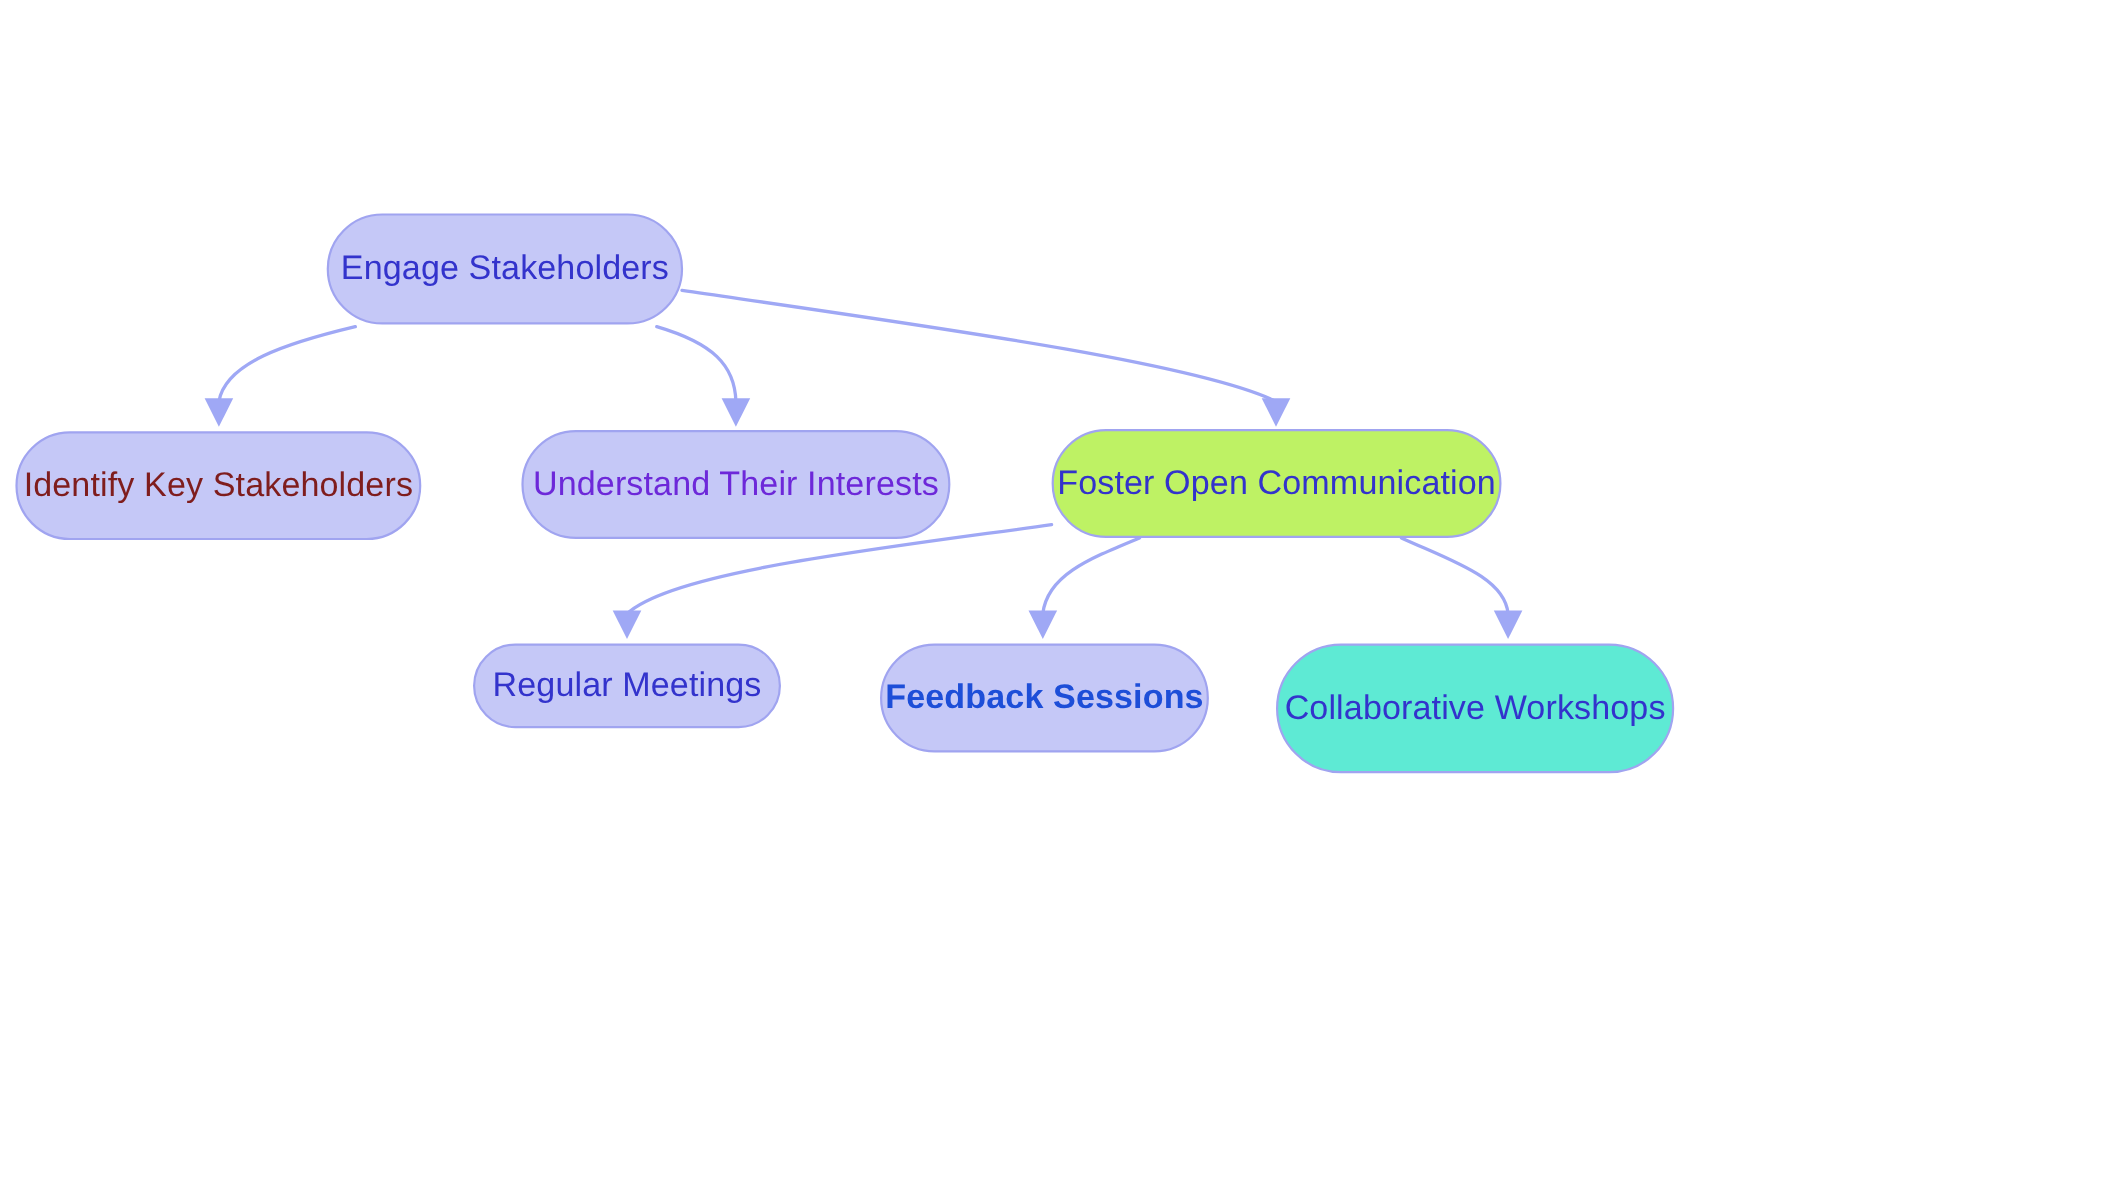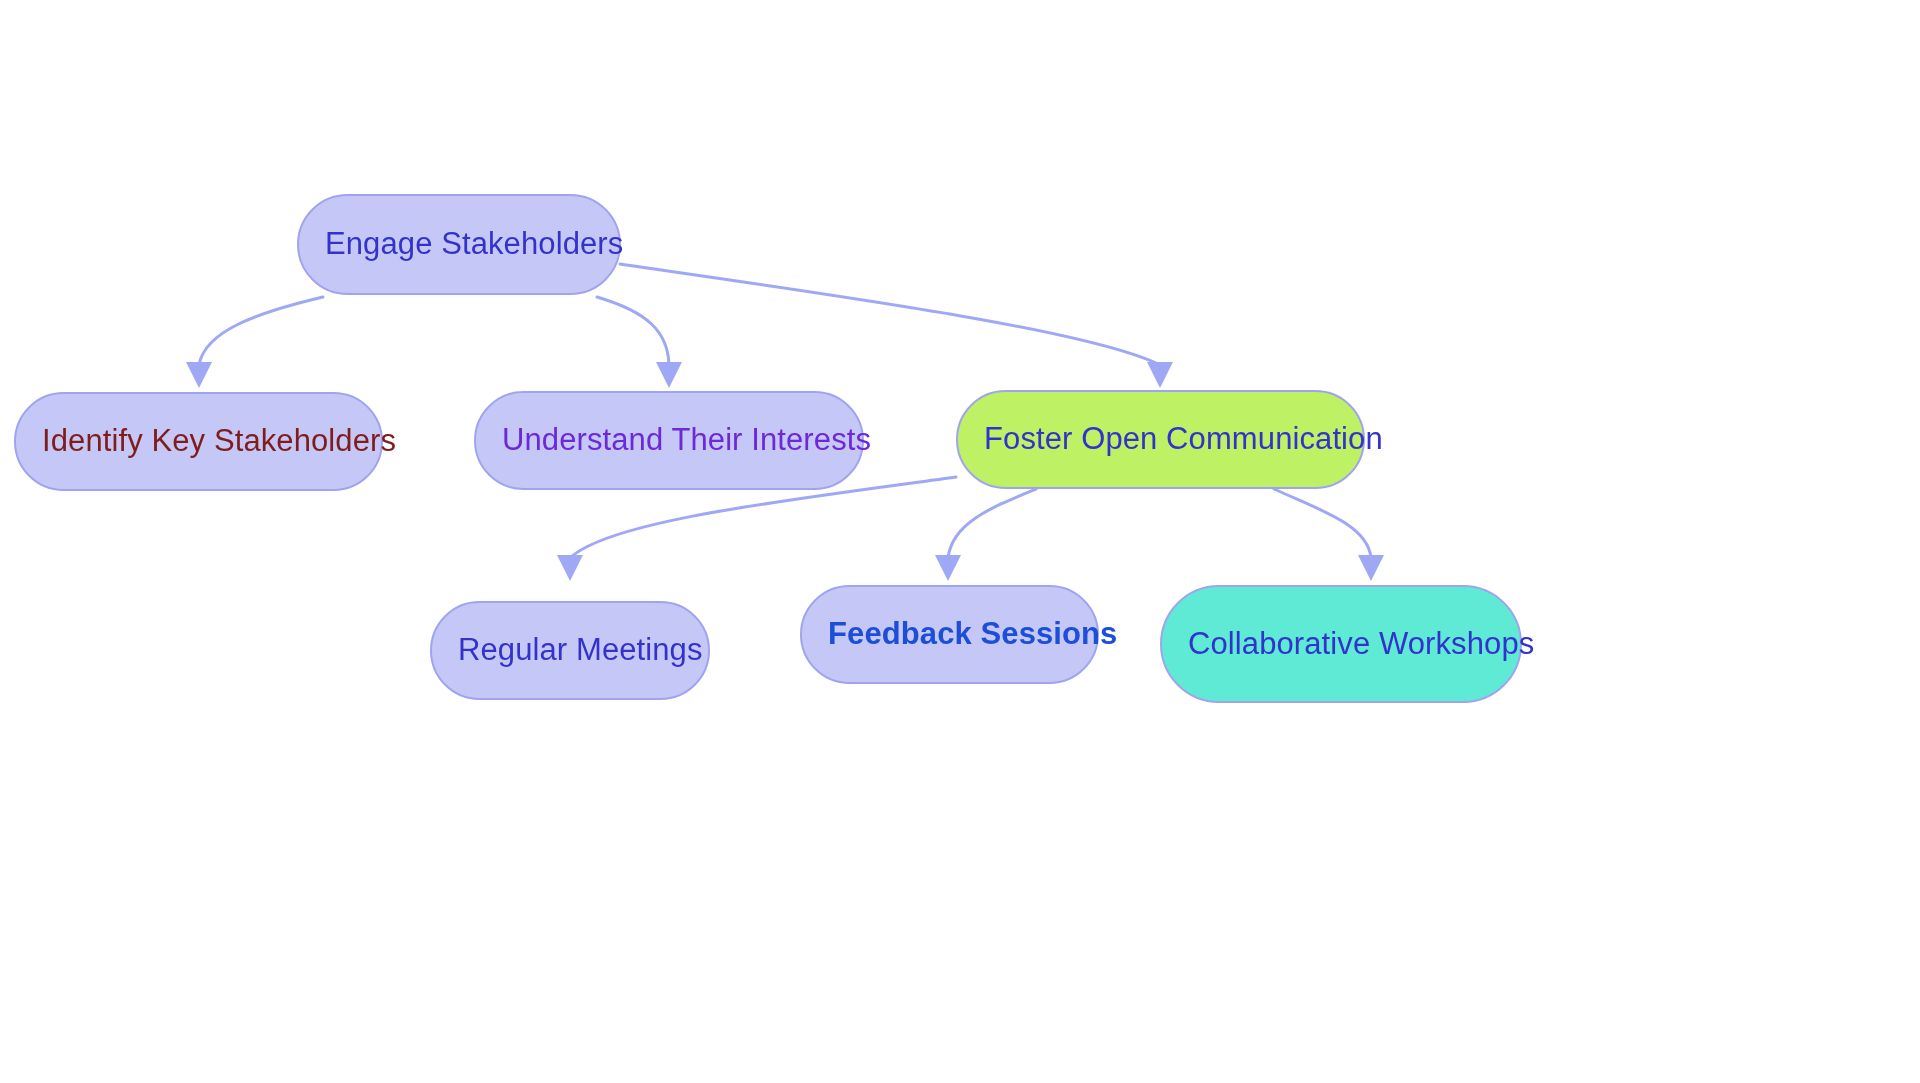--- a/index.html
+++ b/index.html
@@ -34,21 +34,21 @@
     top: 0;
     width: 1920px;
     height: 1083px;
     z-index: 2;
   }
   .node {
     position: absolute;
     box-sizing: border-box;
     display: flex;
     align-items: center;
-    justify-content: flex-start;
+    justify-content: center;
     background: #c5c8f7;
     border: 2px solid #a0a4f0;
     border-radius: 999px;
     padding: 0 26px;
   }
   .node-label {
     color: #3333cc;
     font-size: 31px;
     font-weight: 400;
     line-height: 1.1;
@@ -98,21 +98,21 @@
       </div>
       <div class="node" style="left: 14px; top: 392px; width: 369px; height: 99px; background: rgb(197, 200, 247); border-color: rgb(160, 164, 240);">
         <span class="node-label" style="color: #7f1d1d;">Identify Key Stakeholders</span>
       </div>
       <div class="node" style="left: 474px; top: 391px; width: 390px; height: 99px; background: rgb(197, 200, 247); border-color: rgb(160, 164, 240);">
         <span class="node-label" style="color: #6d28d9;">Understand Their Interests</span>
       </div>
       <div class="node" style="left: 956px; top: 390px; width: 409px; height: 99px; background: #bef264; border-color: rgb(160, 164, 240);">
         <span class="node-label" style="color: rgb(51, 51, 204);">Foster Open Communication</span>
       </div>
-      <div class="node" style="left: 430px; top: 585px; width: 280px; height: 99px; background: rgb(197, 200, 247); border-color: rgb(160, 164, 240); margin-top: 16px;">
+      <div class="node" style="left: 430px; top: 585px; width: 280px; height: 77px; background: rgb(197, 200, 247); border-color: rgb(160, 164, 240);">
         <span class="node-label" style="color: rgb(51, 51, 204);">Regular Meetings</span>
       </div>
       <div class="node" style="left: 800px; top: 585px; width: 299px; height: 99px; background: rgb(197, 200, 247); border-color: rgb(160, 164, 240);">
         <span class="node-label" style="color: #1d4ed8; font-weight: bold;">Feedback Sessions</span>
       </div>
       <div class="node" style="left: 1160px; top: 585px; width: 362px; height: 118px; background: #5eead4; border-color: rgb(160, 164, 240);">
         <span class="node-label" style="color: rgb(51, 51, 204);">Collaborative Workshops</span>
       </div>
     </div>
 

